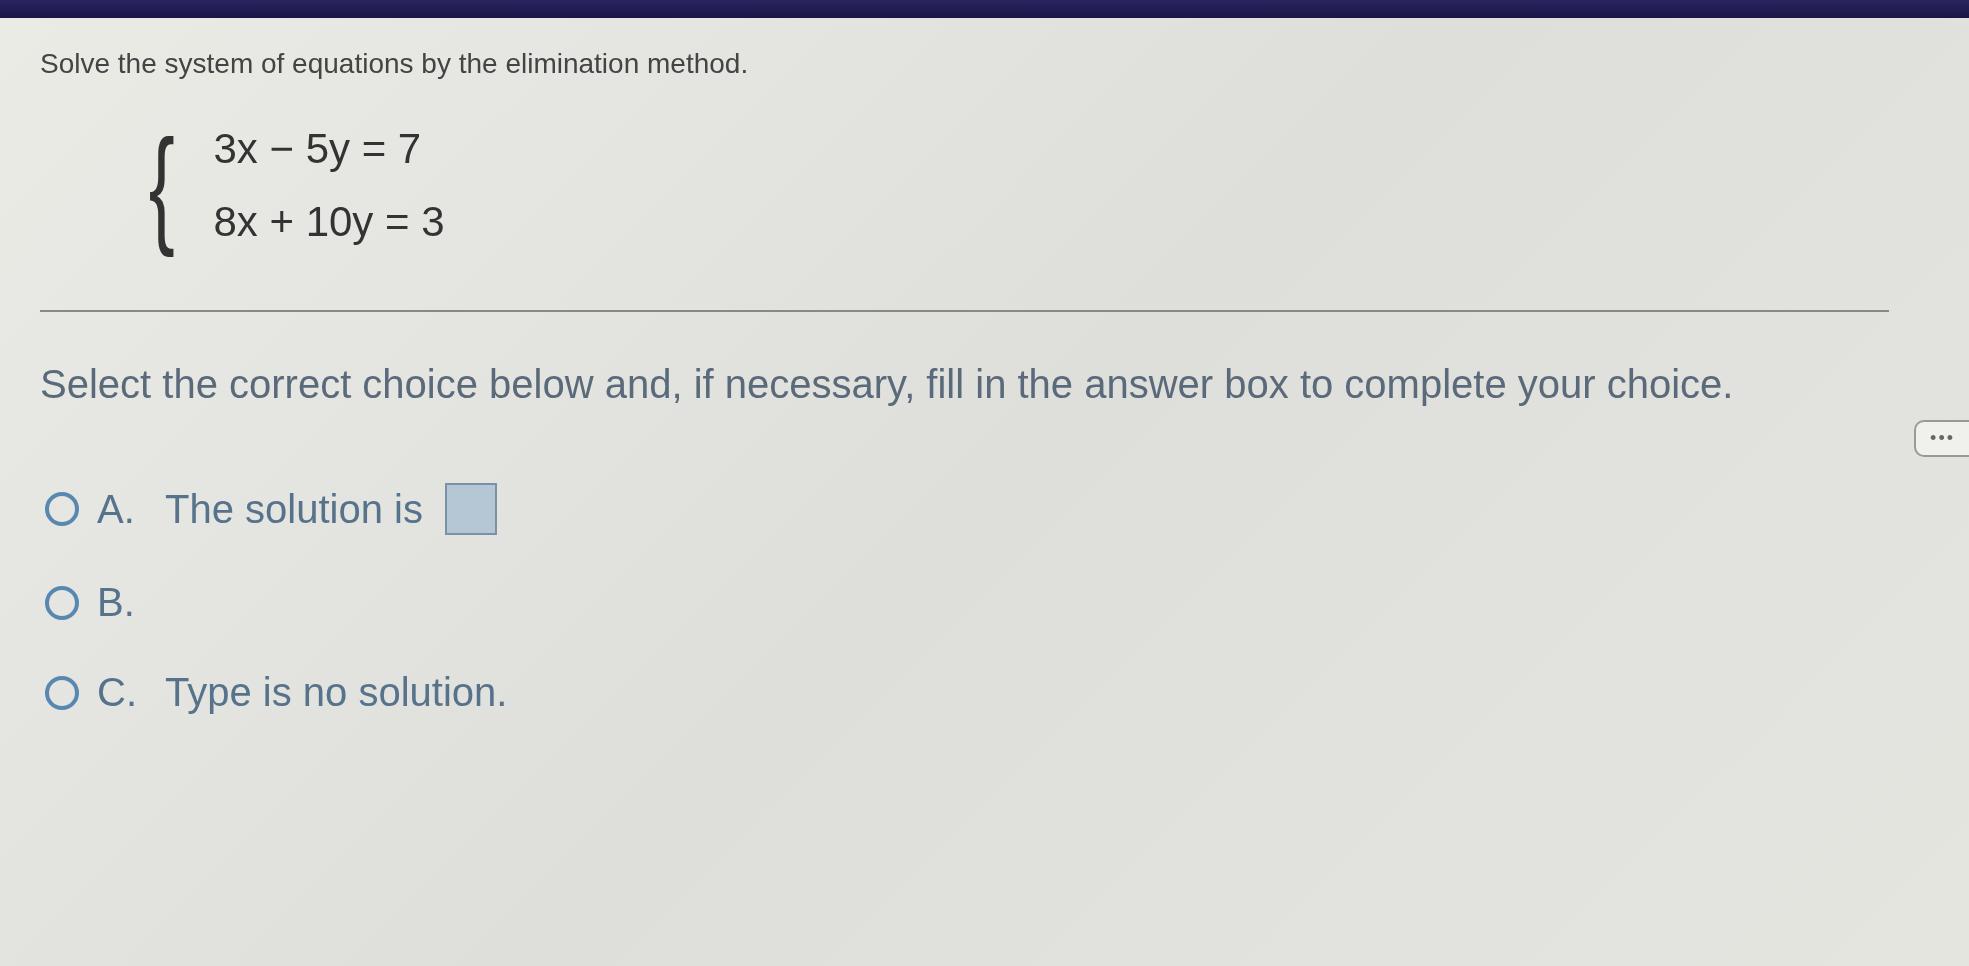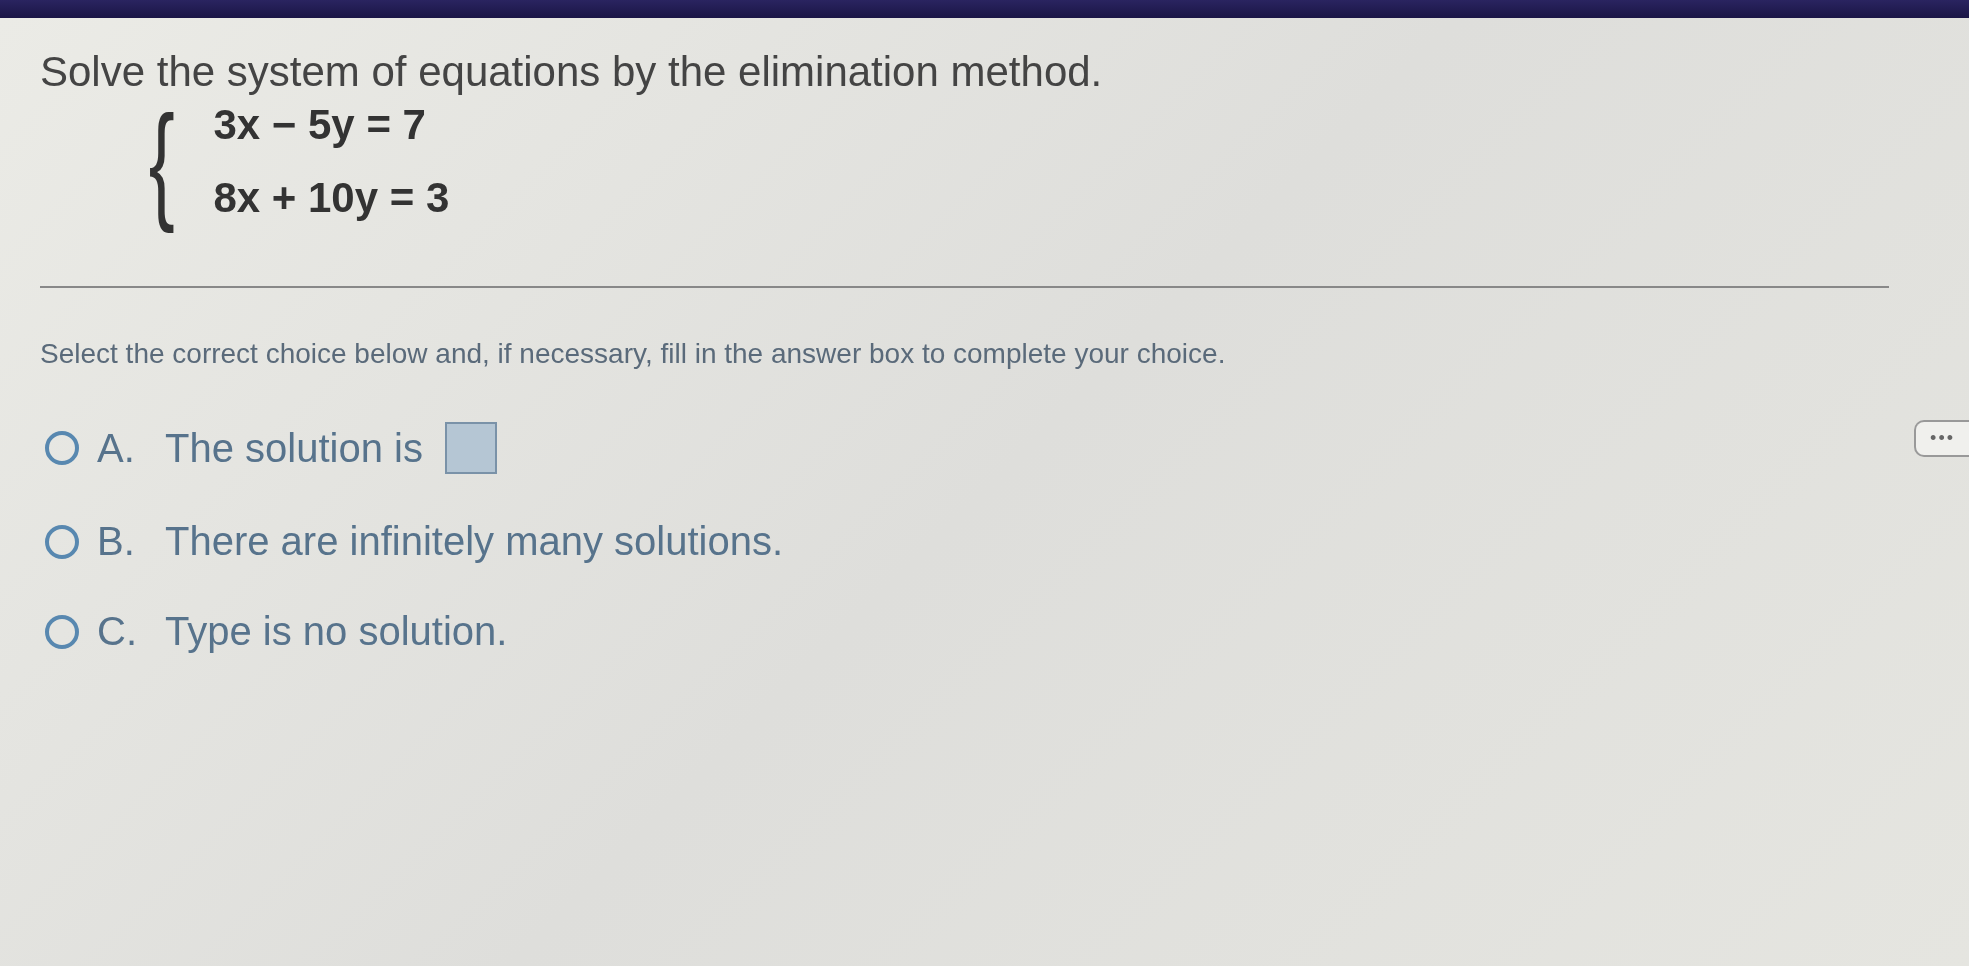--- a/index.html
+++ b/index.html
@@ -19,22 +19,23 @@
       height: 18px;
       width: 100%;
     }
     .content-area {
       background: linear-gradient(135deg, #ebebe6 0%, #dededb 50%, #e5e5e0 100%);
       padding: 30px 40px;
       height: calc(100% - 18px);
       position: relative;
     }
     .instruction {
-      font-size: 42px;
+      font-size: 28px;
       color: #444;
+      margin-bottom: 40px;
       font-weight: 400;
     }
     .equation-system {
       display: flex;
       align-items: center;
       margin-left: 100px;
       margin-bottom: 60px;
     }
     .brace {
       font-size: 130px;
@@ -45,21 +46,20 @@
       transform: scaleX(0.6);
     }
     .equations {
       display: flex;
       flex-direction: column;
       gap: 25px;
     }
     .equation {
       font-size: 42px;
       color: #333;
-      font-weight: bold;
     }
     .divider {
       border: none;
       border-top: 2px solid #888;
       margin: 20px 0 50px 0;
       width: calc(100% - 40px);
     }
     .ellipsis-button {
       position: absolute;
       right: 0;
@@ -68,23 +68,23 @@
       border: 2px solid #999;
       border-right: none;
       border-radius: 10px 0 0 10px;
       padding: 6px 14px;
       font-size: 18px;
       color: #666;
       letter-spacing: 2px;
       cursor: pointer;
     }
     .select-instruction {
-      font-size: 28px;
+      font-size: 40px;
       color: #5a6a7a;
-      margin-bottom: 52px;
+      margin-bottom: 76px;
     }
     .choices {
       display: flex;
       flex-direction: column;
       gap: 45px;
       margin-left: 5px;
     }
     .choice {
       display: flex;
       align-items: center;
@@ -153,21 +153,20 @@
       <span class="choice-label">A.</span>
       <span class="choice-text">
         <span>The solution is</span>
         <span class="answer-box"></span>
       </span>
     </div>
 
     <div class="choice">
       <div class="radio"></div>
       <span class="choice-label">B.</span>
-      <span class="choice-text">There are infinitely many solutions.</span>
     </div>
 
     <div class="choice">
       <div class="radio"></div>
       <span class="choice-label">C.</span>
       <span class="choice-text">Type is no solution.</span>
     </div>
 
   </div>
 

